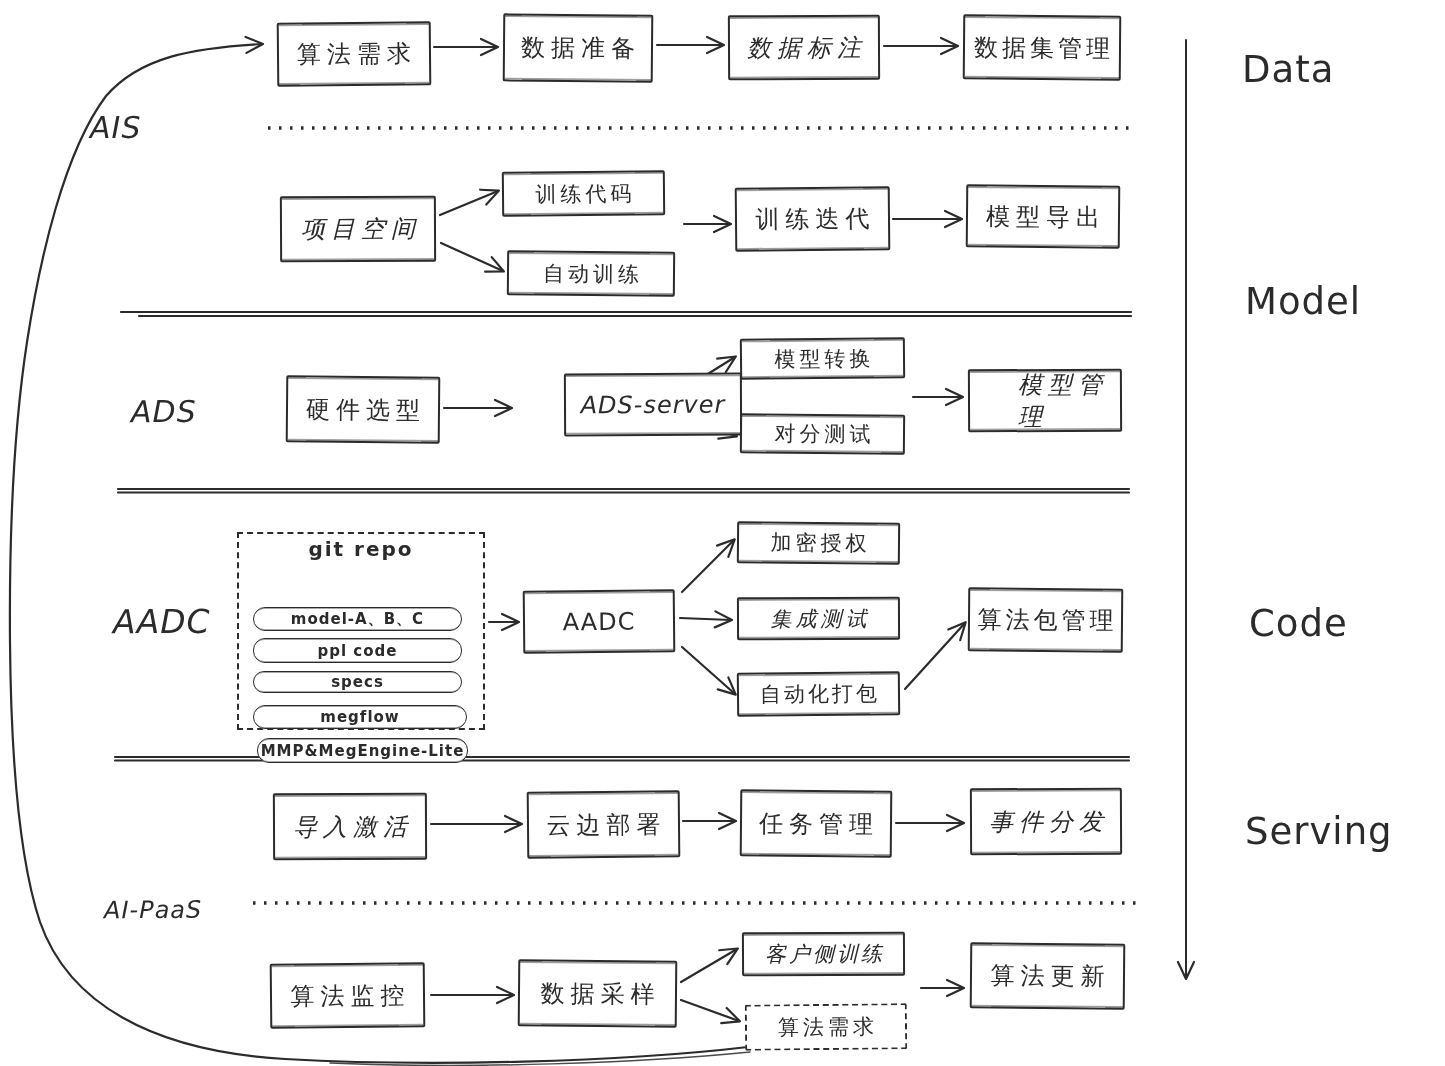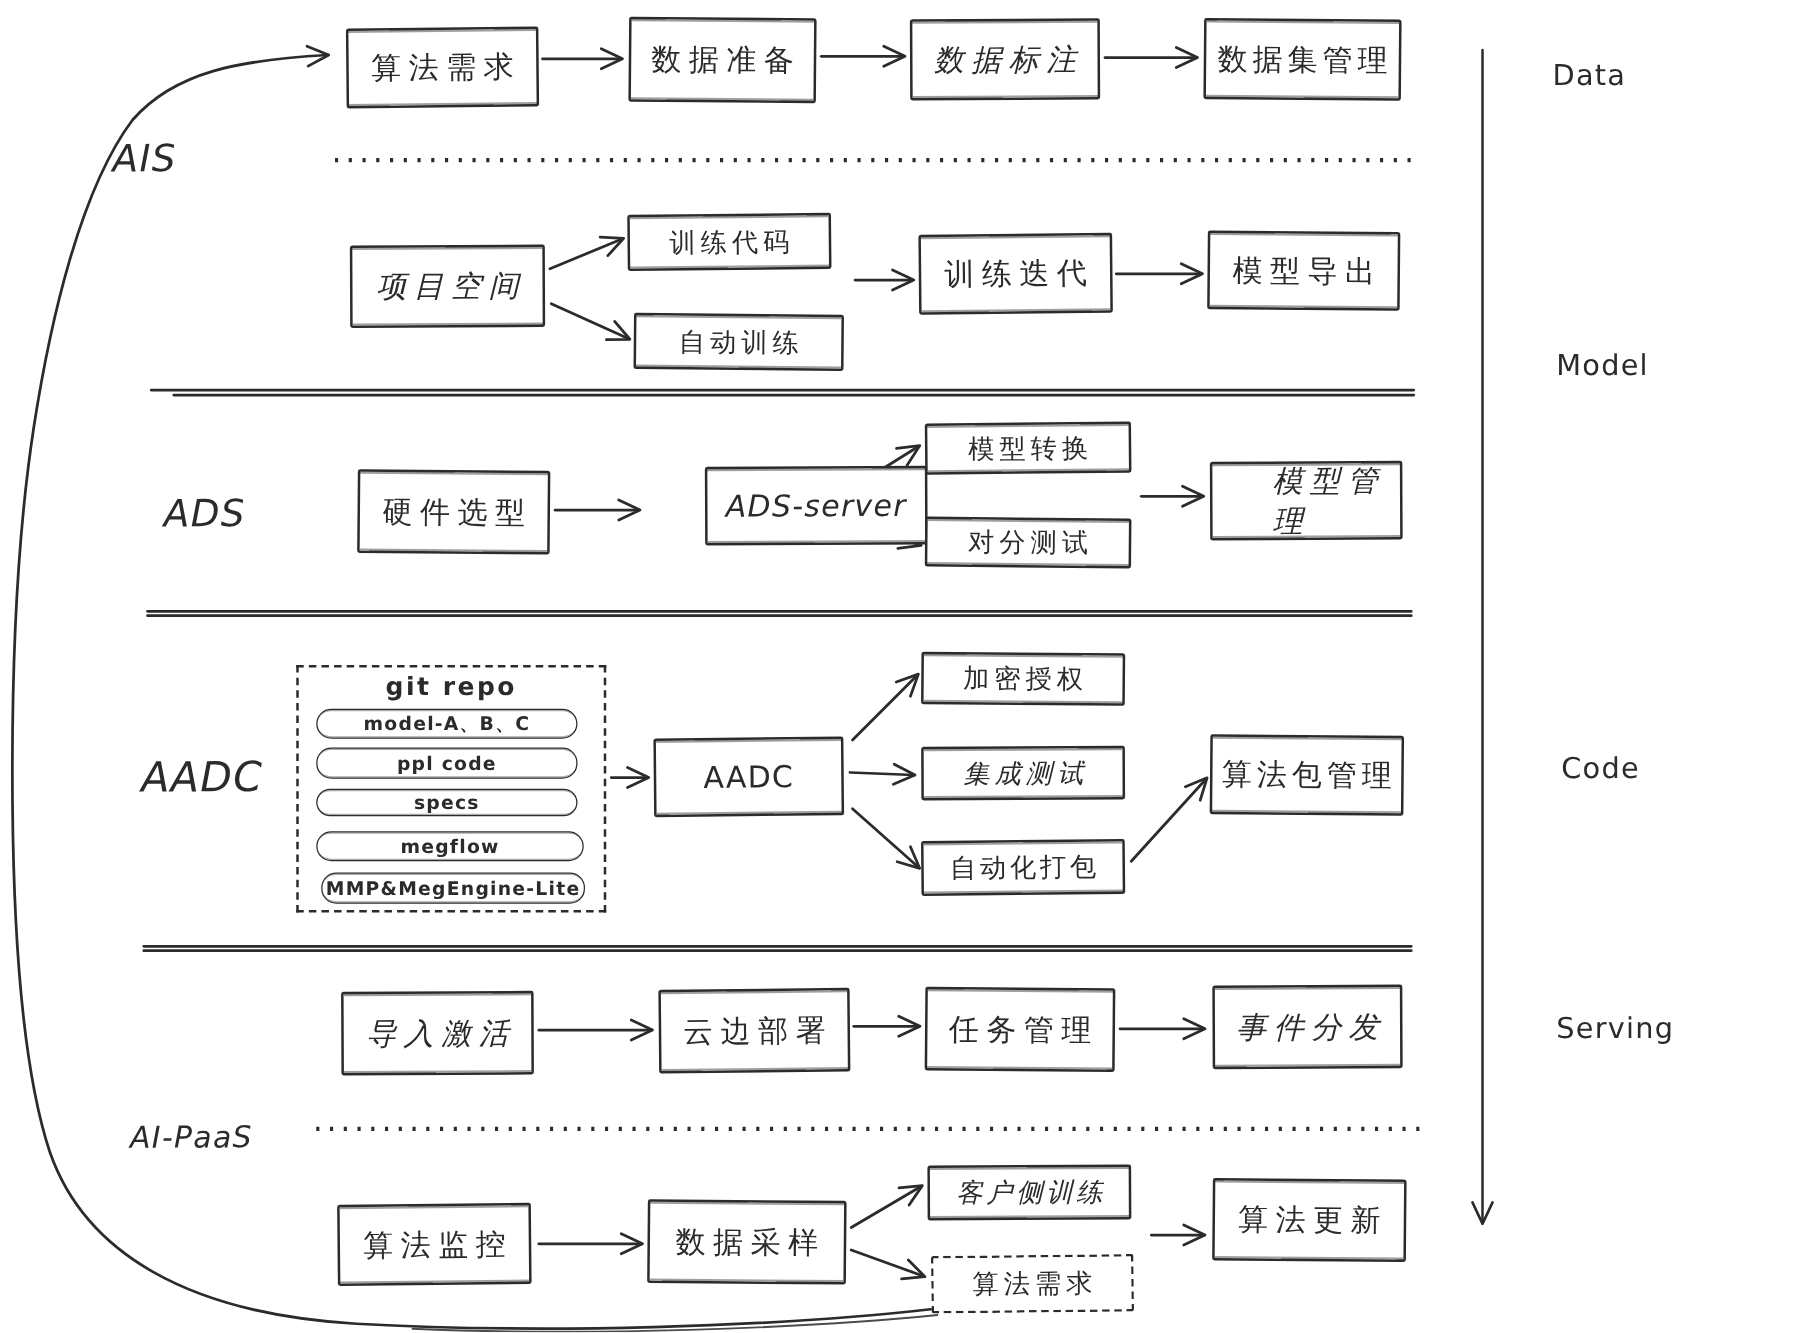--- a/index.html
+++ b/index.html
@@ -10,28 +10,28 @@
     background:#fff;border:2.2px solid #2b2b2b;border-radius:2px;
     font-size:24px;letter-spacing:6px;padding-left:6px;box-sizing:border-box;
     box-shadow:inset 0 3px 0 -1.4px rgba(43,43,43,.45), inset 0 -3px 0 -1.4px rgba(43,43,43,.45);}
   .box.sm{font-size:21px;letter-spacing:4px;padding-left:4px;}
   .box.ls4{letter-spacing:4px;padding-left:4px;}
   .box.ls3{letter-spacing:3px;padding-left:3px;}
   .box.latin{letter-spacing:1px;padding-left:0;font-size:24px;}
   .box.dashed{border:2.4px dashed #2b2b2b;box-shadow:none;}
   .rA{transform:rotate(-.55deg);} .rB{transform:rotate(.5deg);} .rC{transform:rotate(-.25deg);font-style:italic;}
   .lane{position:absolute;font-size:30px;letter-spacing:1px;}
-  .stage{position:absolute;font-size:23px;letter-spacing:1px;}
+  .stage{position:absolute;font-size:37px;letter-spacing:1px;}
   .repo{position:absolute;border:2.4px dashed #2b2b2b;box-sizing:border-box;background:#fff;font-weight:bold;}
   .repo-title{position:absolute;left:0;top:3px;width:100%;text-align:center;
     font-size:20px;letter-spacing:2px;}
   .bar{position:absolute;background:#fff;border:1.8px solid #2b2b2b;border-radius:12px;
     display:flex;align-items:center;justify-content:center;font-size:15px;
     letter-spacing:1px;box-sizing:border-box;
-    box-shadow:inset 0 2px 0 -1px rgba(43,43,43,.4), inset 0 -2px 0 -1px rgba(43,43,43,.4);}
+    box-shadow:inset 0 2px 0 -1px rgba(43,43,43,.4), inset 0 -2px 0 -1px rgba(43,43,43,.4);margin-top:40px;}
 </style>
 </head>
 <body>
 
 <div class="canvas">
 
   <svg class="lines" width="1445" height="1066" viewBox="0 0 1445 1066">
     <defs>
       <marker id="ah" markerUnits="userSpaceOnUse" markerWidth="24" markerHeight="22" refX="18" refY="10" orient="auto">
         <path d="M2,2 L19,10 L2,18" fill="none" stroke="#2b2b2b" stroke-width="2.2" stroke-linecap="round" stroke-linejoin="round"></path>

